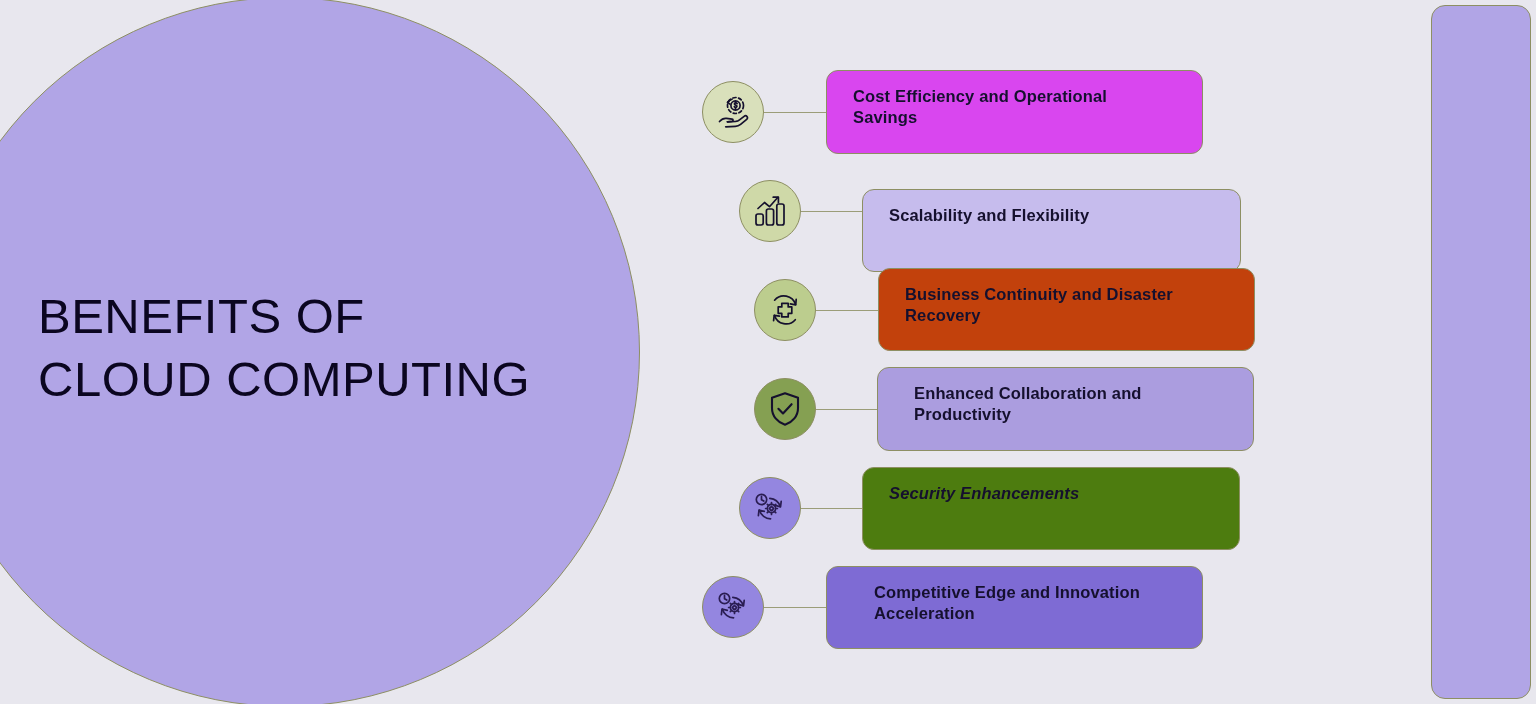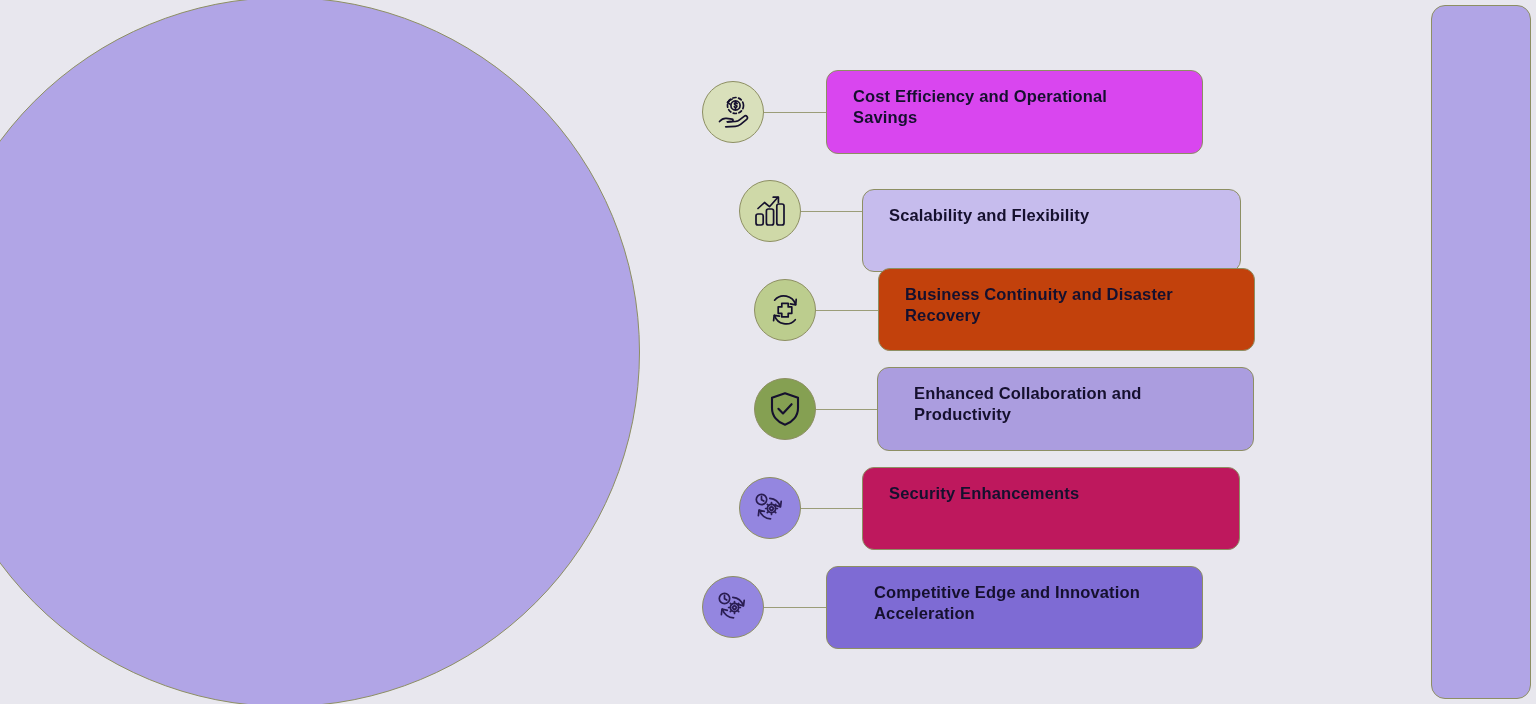--- a/index.html
+++ b/index.html
@@ -115,20 +115,22 @@
     letter-spacing: 0.15px;
     white-space: pre-line;
   }
 </style>
 </head>
 <body>
 
 <div id="slide">
 
   <div class="hero-circle"></div>
+  <div class="hero-title">BENEFITS OF
+CLOUD COMPUTING</div>
 
   <div class="side-bar"></div>
 
   <div class="rows" id="rows">
       <div class="row">
         <div class="icon-badge" style="left: 702px; top: 81px; background: rgb(217, 224, 187);">
           <svg width="40" height="40" viewBox="0 0 40 40">
             <circle cx="22.5" cy="13.5" r="8" fill="none" stroke="#15102e" stroke-width="1.7" stroke-linecap="round" stroke-linejoin="round" stroke-dasharray="3.2 2.6"></circle>
             <circle cx="22.5" cy="13.5" r="4.6" fill="none" stroke="#15102e" stroke-width="1.7" stroke-linecap="round" stroke-linejoin="round"></circle>
             <path d="M24.1 11.5c-.5-.6-1.3-.8-2-.5-.8.3-.9 1.3-.1 1.7l1.4.7c.8.4.7 1.4-.1 1.7-.7.3-1.5.1-2-.5" fill="none" stroke="#15102e" stroke-width="1.7" stroke-linecap="round" stroke-linejoin="round"></path>
@@ -199,21 +201,21 @@
               <circle cx="21.5" cy="20.5" r="1.7"></circle>
               <path d="M21.5 14.6v2M21.5 24.4v2M15.6 20.5h2M25.4 20.5h2M17.3 16.3l1.4 1.4M24.3 23.3l1.4 1.4M25.7 16.3l-1.4 1.4M18.7 23.3l-1.4 1.4"></path>
             </g>
             <path d="M19.8 10.3a12 12 0 0 1 10.4 8.2" fill="none" stroke="#2a1d52" stroke-width="1.7" stroke-linecap="round" stroke-linejoin="round"></path>
             <path d="M31.2 13.3l-.7 5.6-5.2-1.5" fill="none" stroke="#2a1d52" stroke-width="1.7" stroke-linecap="round" stroke-linejoin="round"></path>
             <path d="M20.6 30.8A12 12 0 0 1 9.4 22.2" fill="none" stroke="#2a1d52" stroke-width="1.7" stroke-linecap="round" stroke-linejoin="round"></path>
             <path d="M8.4 27.6l.6-5.6 5.3 1.4" fill="none" stroke="#2a1d52" stroke-width="1.7" stroke-linecap="round" stroke-linejoin="round"></path>
           </svg>
         </div>
         <div class="connector" style="left: 801px; top: 508px; width: 61px;"></div>
-        <div class="card" style="left: 862px; top: 467px; width: 378px; height: 83px; background: #be185d;">
+        <div class="card" style="left: 862px; top: 467px; width: 378px; height: 83px; background: #4d7c0f; font-style: italic;">
           <div class="card-label">Security Enhancements</div>
         </div>
       </div>
       <div class="row">
         <div class="icon-badge" style="left: 702px; top: 576px; background: rgb(148, 134, 224);">
           <svg width="40" height="40" viewBox="0 0 40 40">
             <circle cx="11.5" cy="11.5" r="5.2" fill="none" stroke="#2a1d52" stroke-width="1.7" stroke-linecap="round" stroke-linejoin="round"></circle>
             <path d="M11.5 8.4v3.3l2.3 1.4" fill="none" stroke="#2a1d52" stroke-width="1.7" stroke-linecap="round" stroke-linejoin="round"></path>
             <g fill="none" stroke="#2a1d52" stroke-width="1.7" stroke-linecap="round" stroke-linejoin="round">
               <circle cx="21.5" cy="20.5" r="4.1"></circle>

